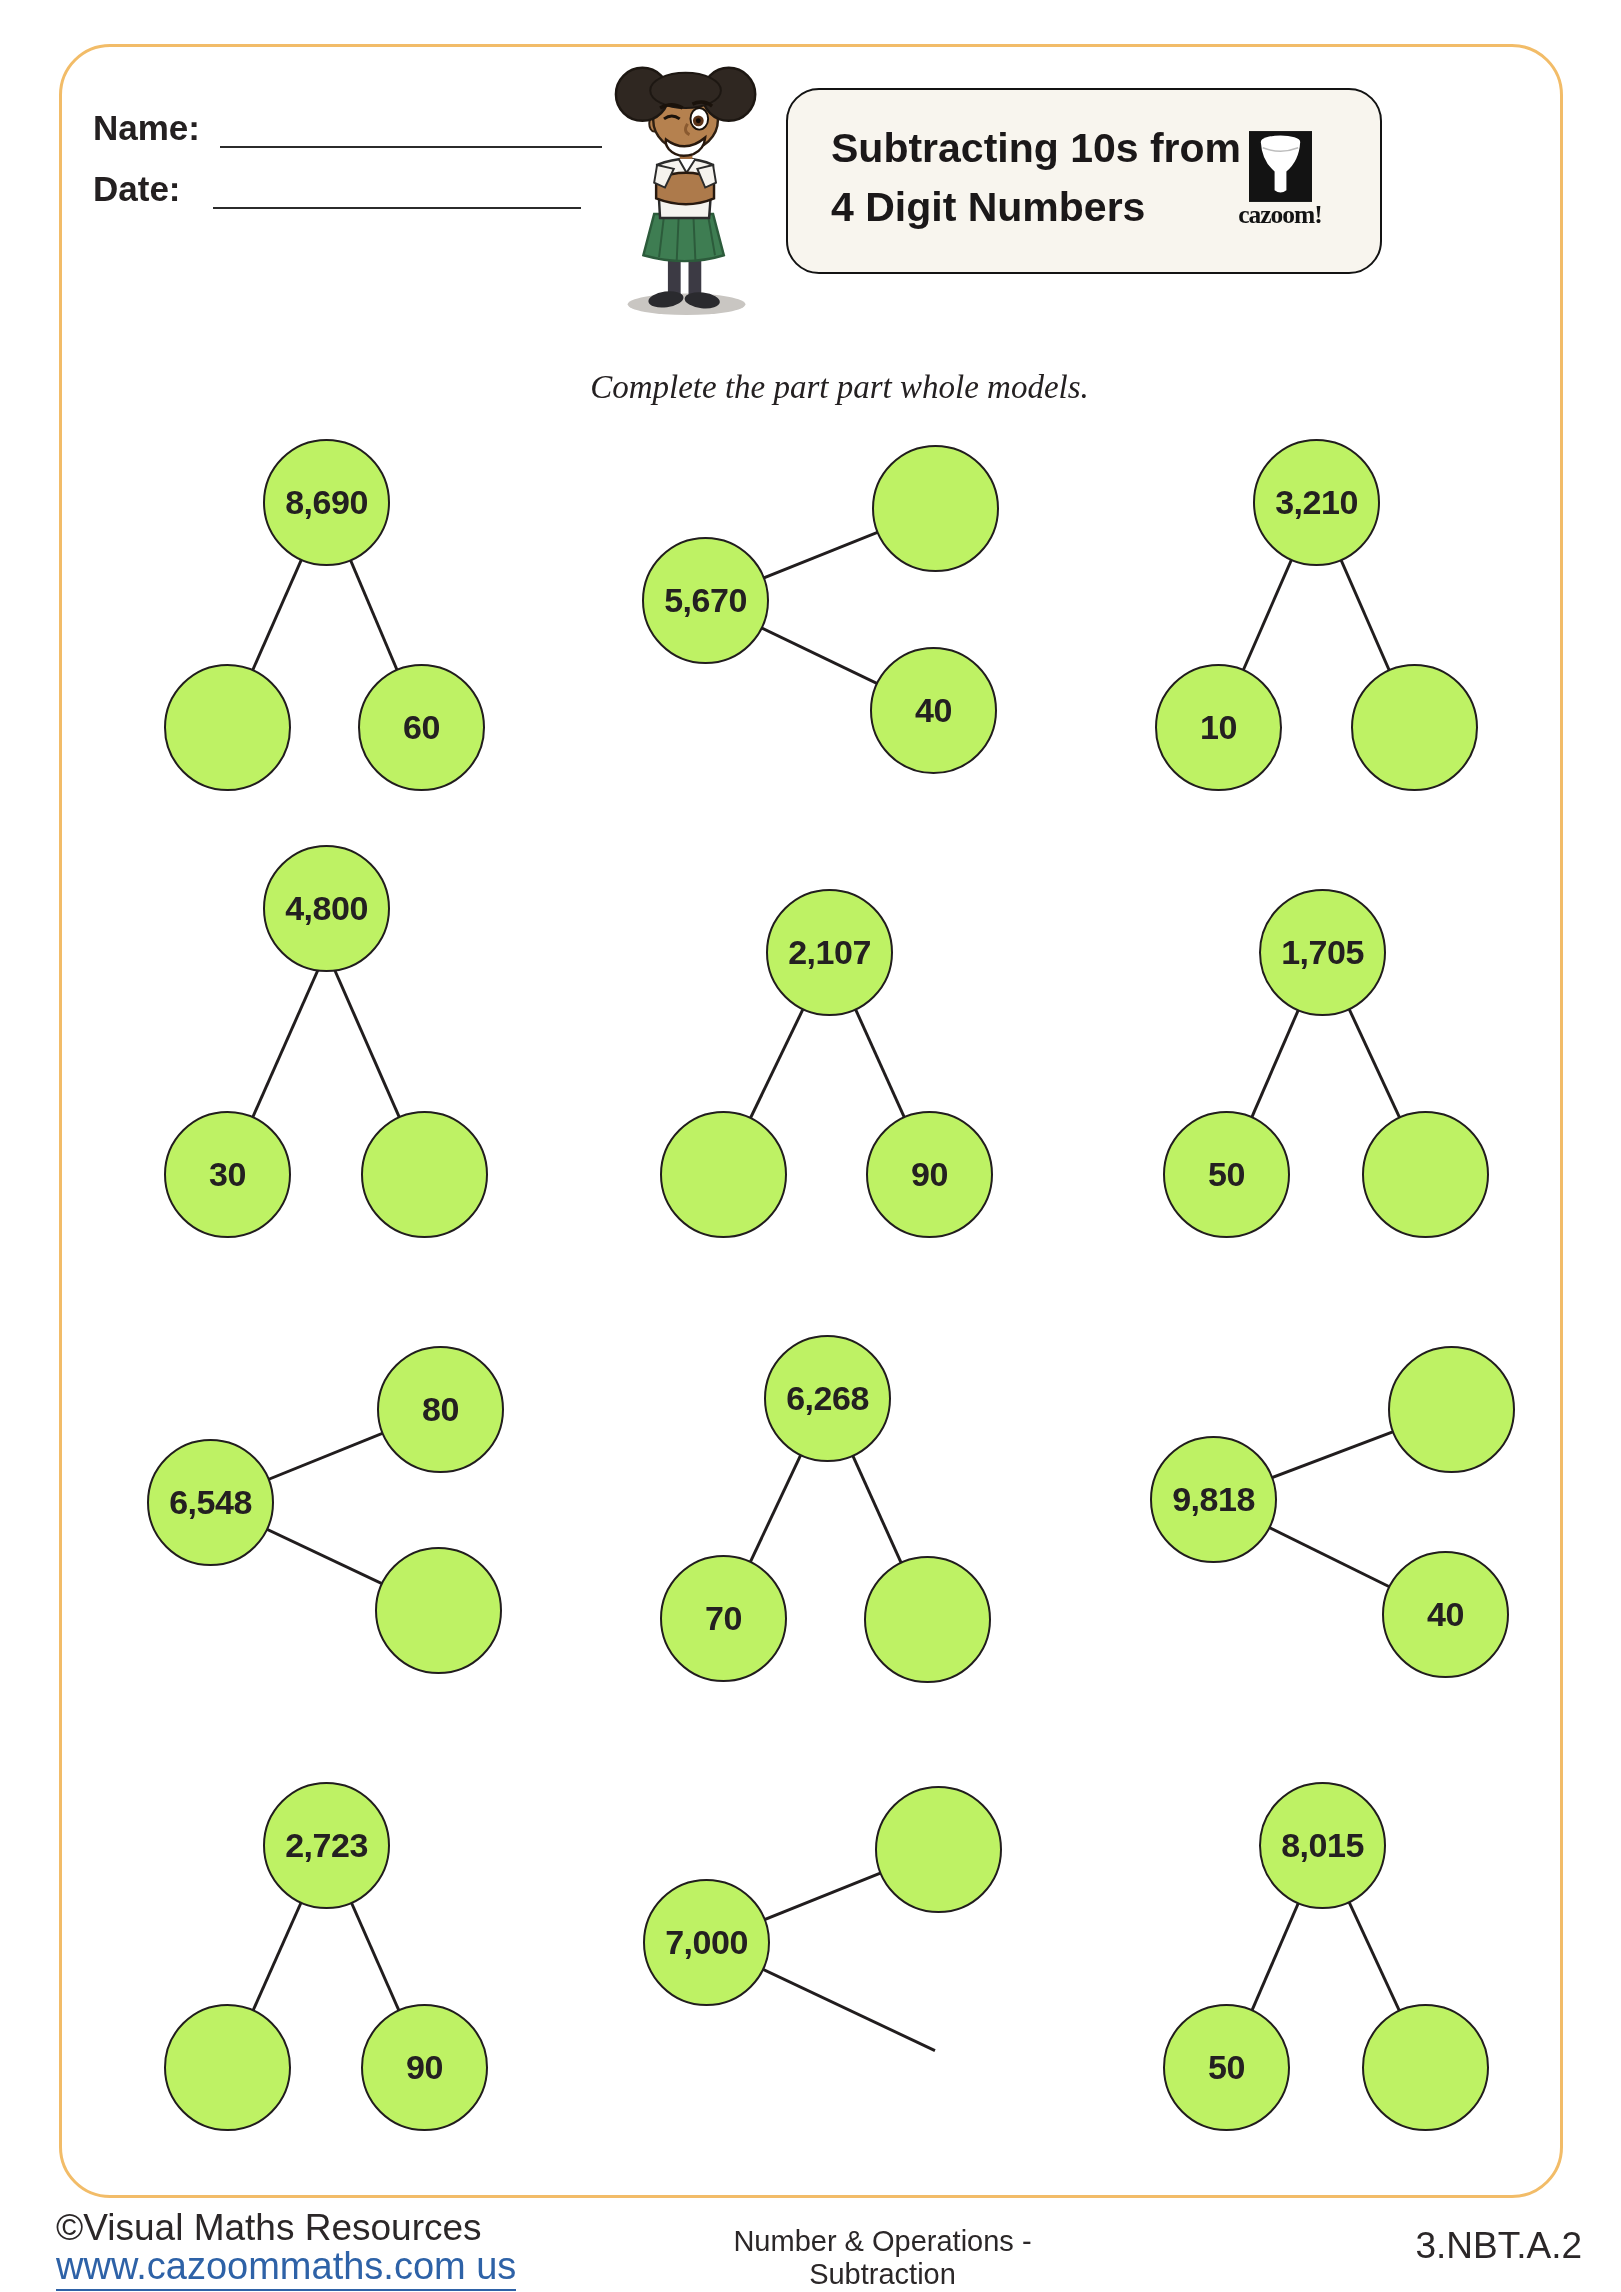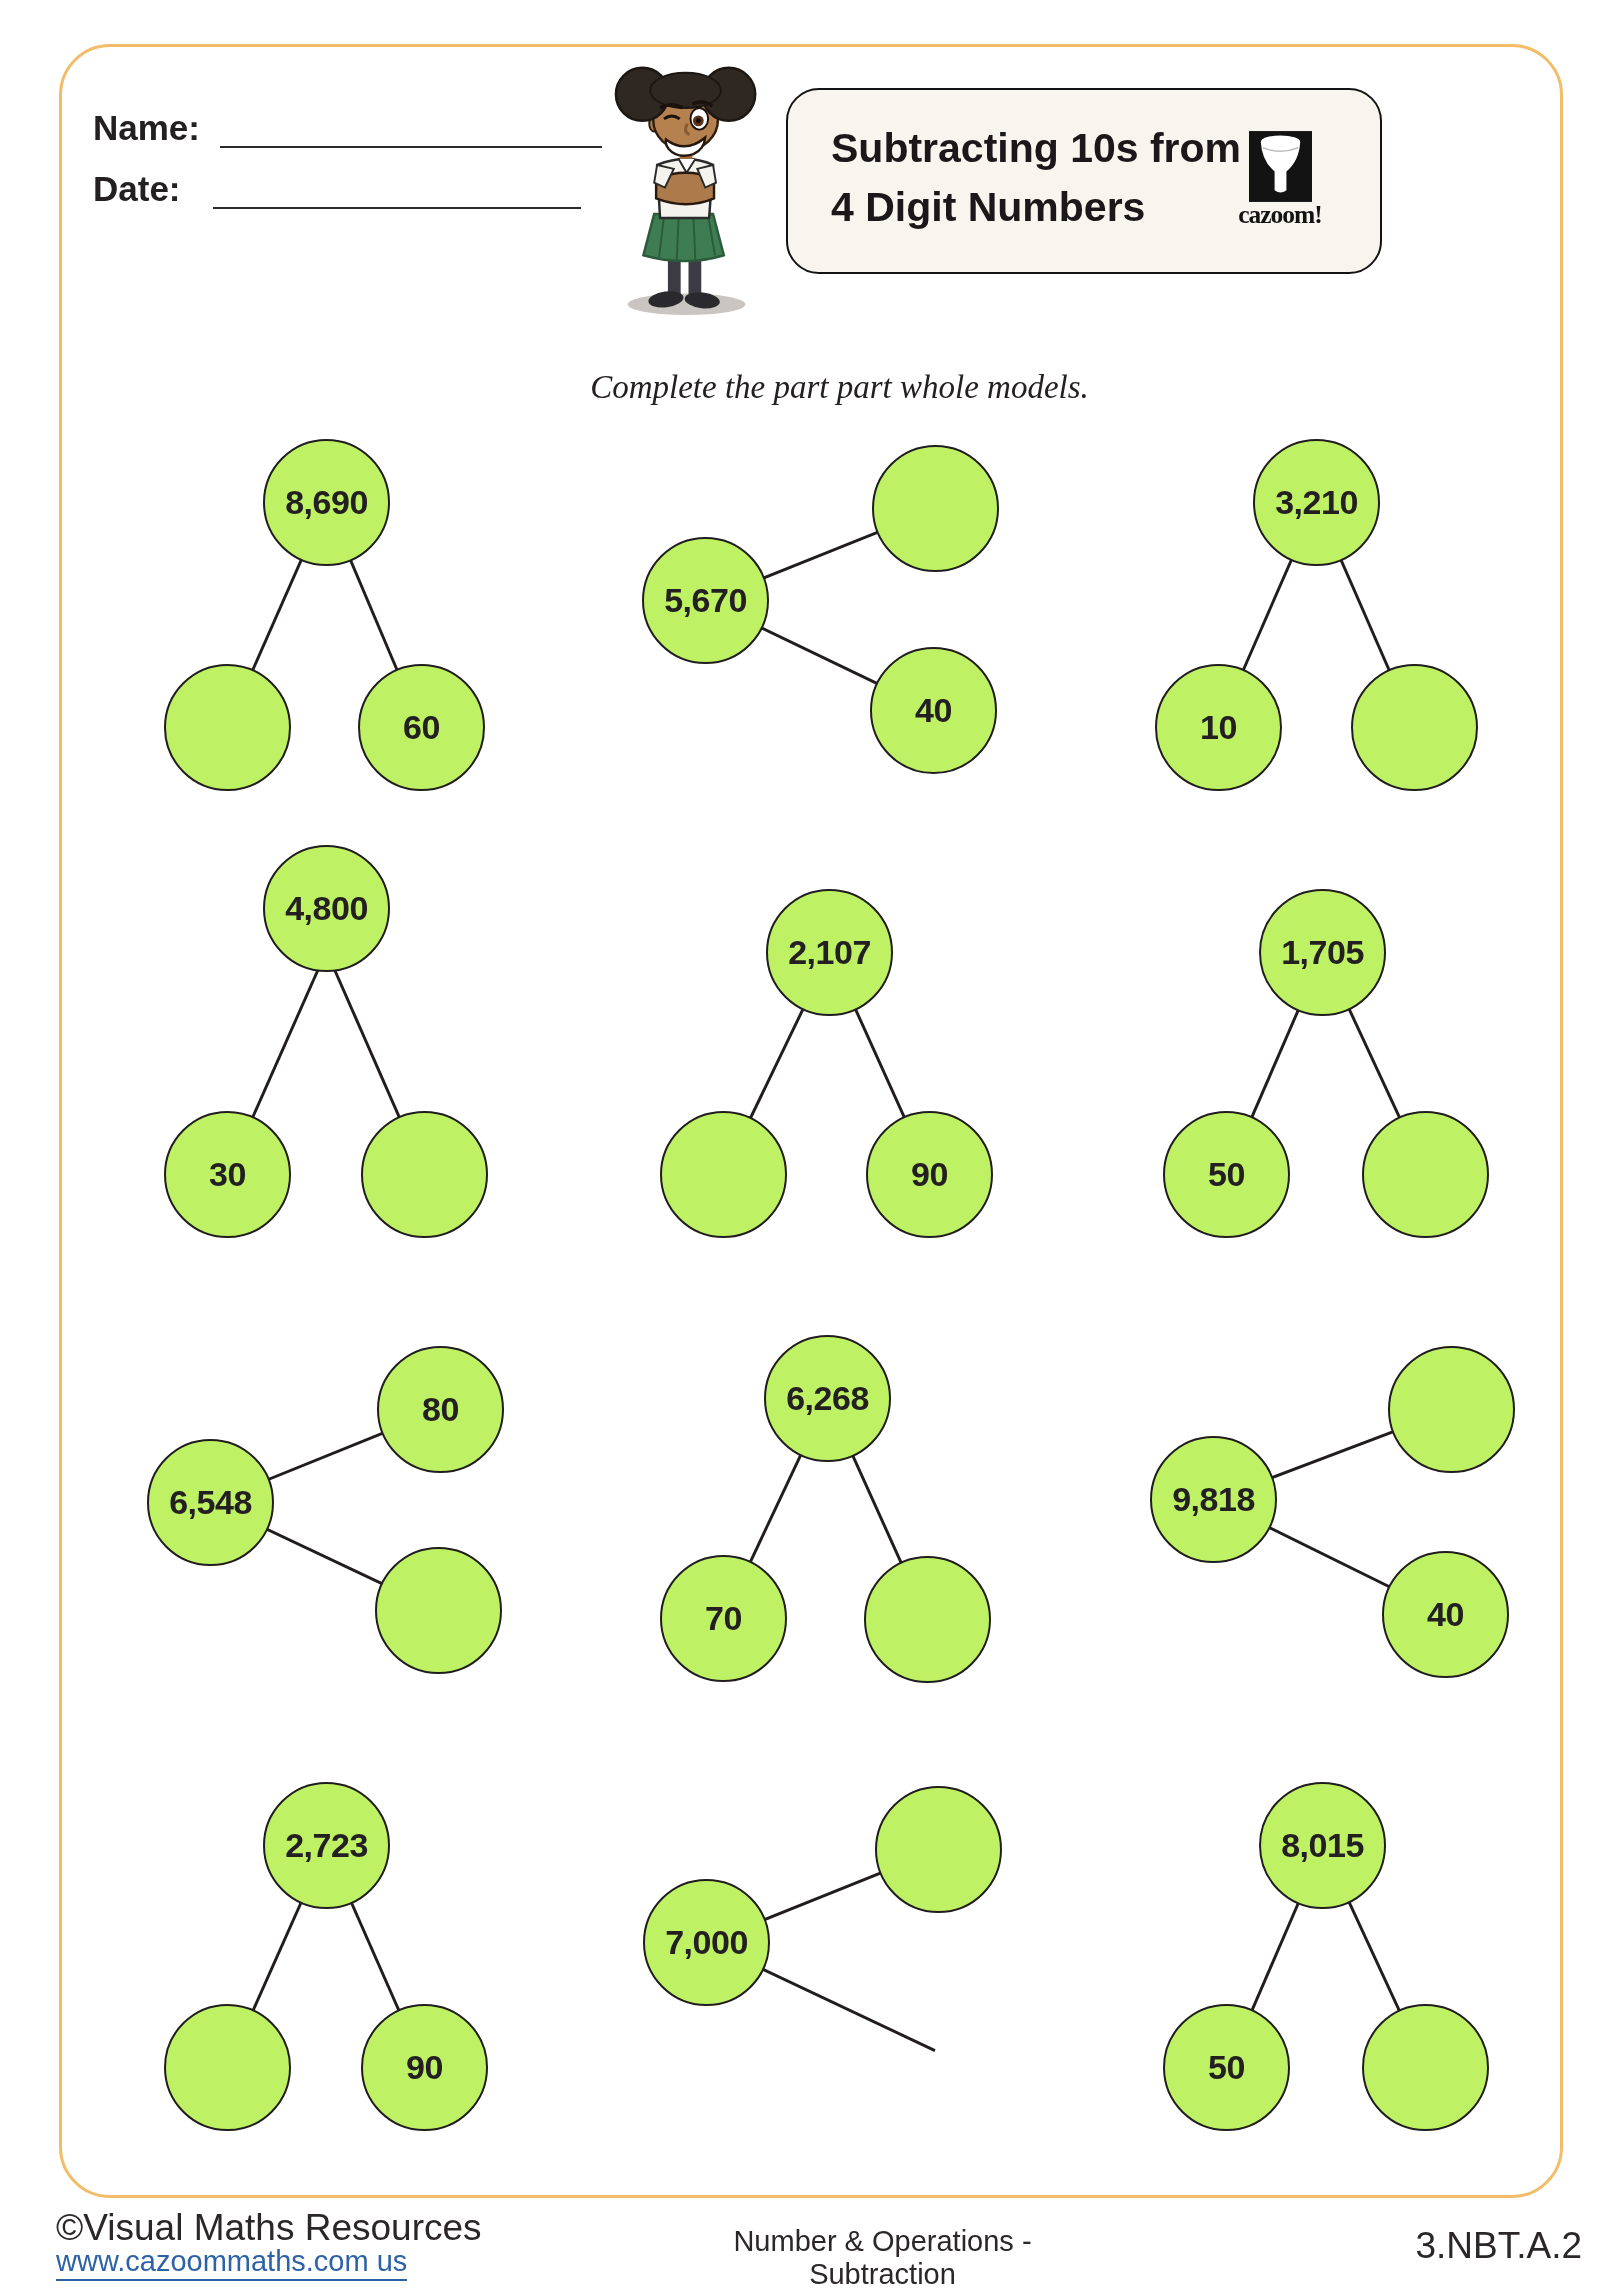--- a/index.html
+++ b/index.html
@@ -22,21 +22,21 @@
   .instruction{position:absolute;left:0;top:369px;width:1621px;text-align:center;
         transform:translateX(29px);font-family:"Liberation Serif", serif;
         font-style:italic;font-size:33px;color:#242021;}
   
   .c{position:absolute;width:127px;height:127px;border:2.9px solid #211d1e;border-radius:50%;
      background:#bef264;box-sizing:border-box;display:flex;align-items:center;justify-content:center;
      font-weight:bold;font-size:34px;letter-spacing:-0.5px;color:#242021;z-index:2;}
   .lines{position:absolute;left:0;top:0;z-index:1;}
   
   .foot-copy{position:absolute;left:56px;top:2207px;font-size:37px;color:#2b2728;}
-  .foot-link{position:absolute;left:56px;top:2245px;font-size:29px;color:#2e62a7;
+  .foot-link{position:absolute;left:56px;top:2245px;font-size:38px;color:#2e62a7;
         border-bottom:2px solid #2e62a7;padding-bottom:1px;text-decoration:none;}
   .foot-center{position:absolute;left:657px;top:2225px;width:451px;text-align:center;
         font-size:29px;color:#2b2728;}
   .foot-right{position:absolute;right:39px;top:2225px;font-size:37px;color:#2b2728;}
   .girl{position:absolute;left:603px;top:59px;z-index:3;}
 </style>
 </head>
 <body>
 
 <div class="page">

